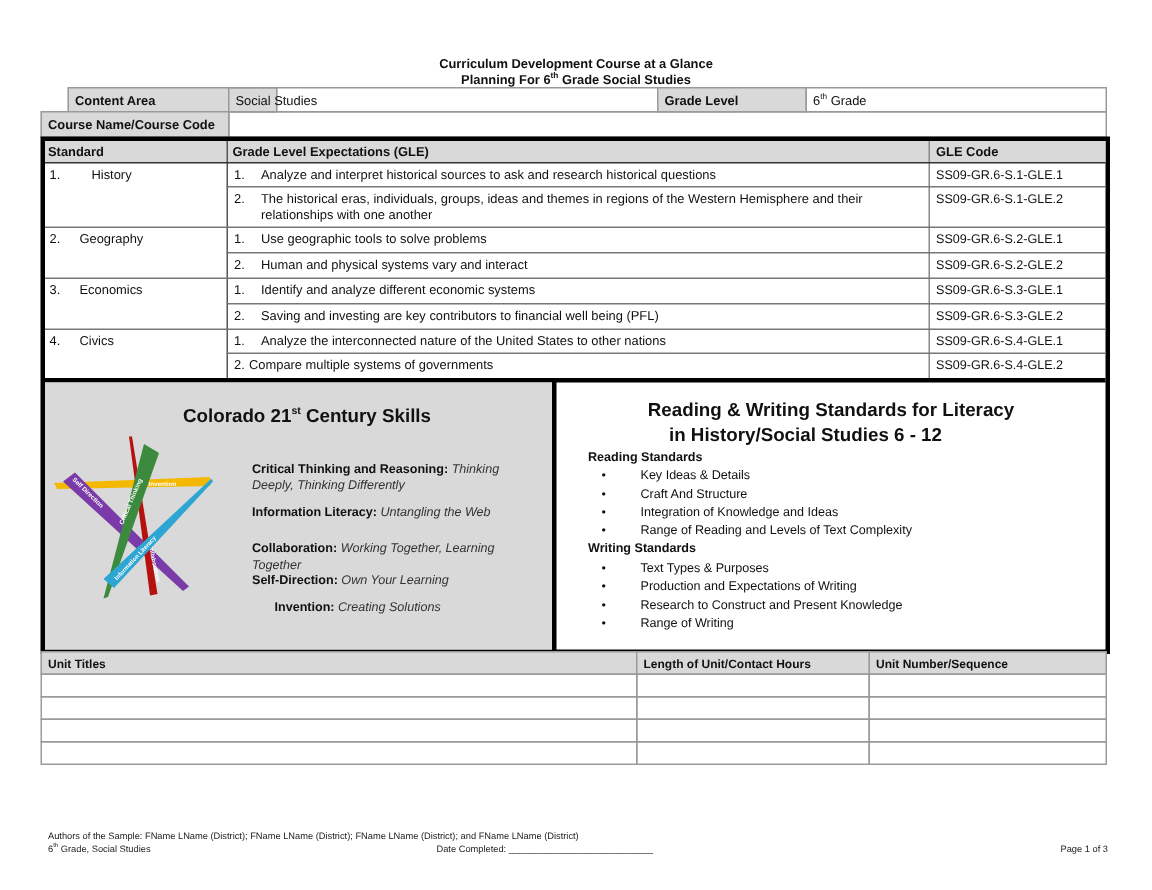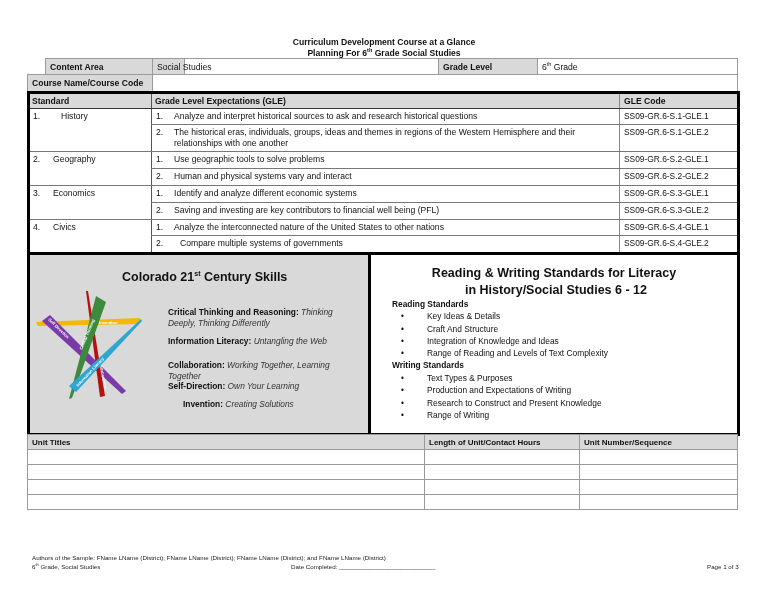--- a/index.html
+++ b/index.html
@@ -86,21 +86,21 @@
 <div class="abs" style="left:156px;top:205px;width:460px;font-size:8.6px;">
     <span class="num" style="position:absolute;">2.</span>
     <span style="display:block;margin-left:18px;">Saving and investing are key contributors to financial well being (PFL)</span>
   </div>
 <div class="abs" style="left:156px;top:222px;width:460px;font-size:8.6px;">
     <span class="num" style="position:absolute;">1.</span>
     <span style="display:block;margin-left:18px;">Analyze the interconnected nature of the United States to other nations</span>
   </div>
 <div class="abs" style="left:156px;top:238px;width:460px;font-size:8.6px;">
     <span class="num" style="position:absolute;">2.</span>
-    <span style="display:block;margin-left:24px;">Compare multiple systems of governments</span>
+    <span style="display:block;margin-left:10px;">Compare multiple systems of governments</span>
   </div>
 
 <div class="abs" style="left:624px;top:111px;font-size:8.4px;">SS09-GR.6-S.1-GLE.1</div>
 <div class="abs" style="left:624px;top:127px;font-size:8.4px;">SS09-GR.6-S.1-GLE.2</div>
 <div class="abs" style="left:624px;top:154px;font-size:8.4px;">SS09-GR.6-S.2-GLE.1</div>
 <div class="abs" style="left:624px;top:171px;font-size:8.4px;">SS09-GR.6-S.2-GLE.2</div>
 <div class="abs" style="left:624px;top:188px;font-size:8.4px;">SS09-GR.6-S.3-GLE.1</div>
 <div class="abs" style="left:624px;top:205px;font-size:8.4px;">SS09-GR.6-S.3-GLE.2</div>
 <div class="abs" style="left:624px;top:222px;font-size:8.4px;">SS09-GR.6-S.4-GLE.1</div>
 <div class="abs" style="left:624px;top:238px;font-size:8.4px;">SS09-GR.6-S.4-GLE.2</div>
@@ -130,21 +130,21 @@
   <text x="42" y="99" font-size="4" fill="#fff" font-weight="bold" font-family="Liberation Sans, sans-serif" transform="rotate(-47 42 99)">Information Literacy</text>
 </svg>
 
 <div class="skill" style="left:168px;top:307px;width:185px;"><b>Critical Thinking and Reasoning:</b> <i>Thinking Deeply, Thinking Differently</i></div>
 <div class="skill" style="left:168px;top:336px;width:185px;"><b>Information Literacy:</b> <i>Untangling the Web</i></div>
 <div class="skill" style="left:168px;top:360px;width:185px;"><b>Collaboration:</b> <i>Working Together, Learning Together</i></div>
 <div class="skill" style="left:168px;top:381px;width:185px;"><b>Self-Direction:</b> <i>Own Your Learning</i></div>
 <div class="skill" style="left:168px;top:399px;width:185px;margin-left:15px;"><b>Invention:</b> <i>Creating Solutions</i></div>
 
 <div class="rw-title" style="left:371px;top:265px;width:366px;">Reading &amp; Writing Standards for Literacy</div>
-<div class="rw-title" style="left:373px;top:282px;width:366px;">in History/Social Studies 6 - 12</div>
+<div class="rw-title" style="left:354px;top:282px;width:366px;">in History/Social Studies 6 - 12</div>
 <div class="rw-sub" style="left:392px;top:299px;">Reading Standards</div>
 <div class="rw-item" style="left:427px;top:311px;">Key Ideas &amp; Details</div>
 <div class="rw-item" style="left:427px;top:324px;">Craft And Structure</div>
 <div class="rw-item" style="left:427px;top:336px;">Integration of Knowledge and Ideas</div>
 <div class="rw-item" style="left:427px;top:348px;">Range of Reading and Levels of Text Complexity</div>
 <div class="rw-sub" style="left:392px;top:360px;">Writing Standards</div>
 <div class="rw-item" style="left:427px;top:373px;">Text Types &amp; Purposes</div>
 <div class="rw-item" style="left:427px;top:385px;">Production and Expectations of Writing</div>
 <div class="rw-item" style="left:427px;top:398px;">Research to Construct and Present Knowledge</div>
 <div class="rw-item" style="left:427px;top:410px;">Range of Writing</div>

